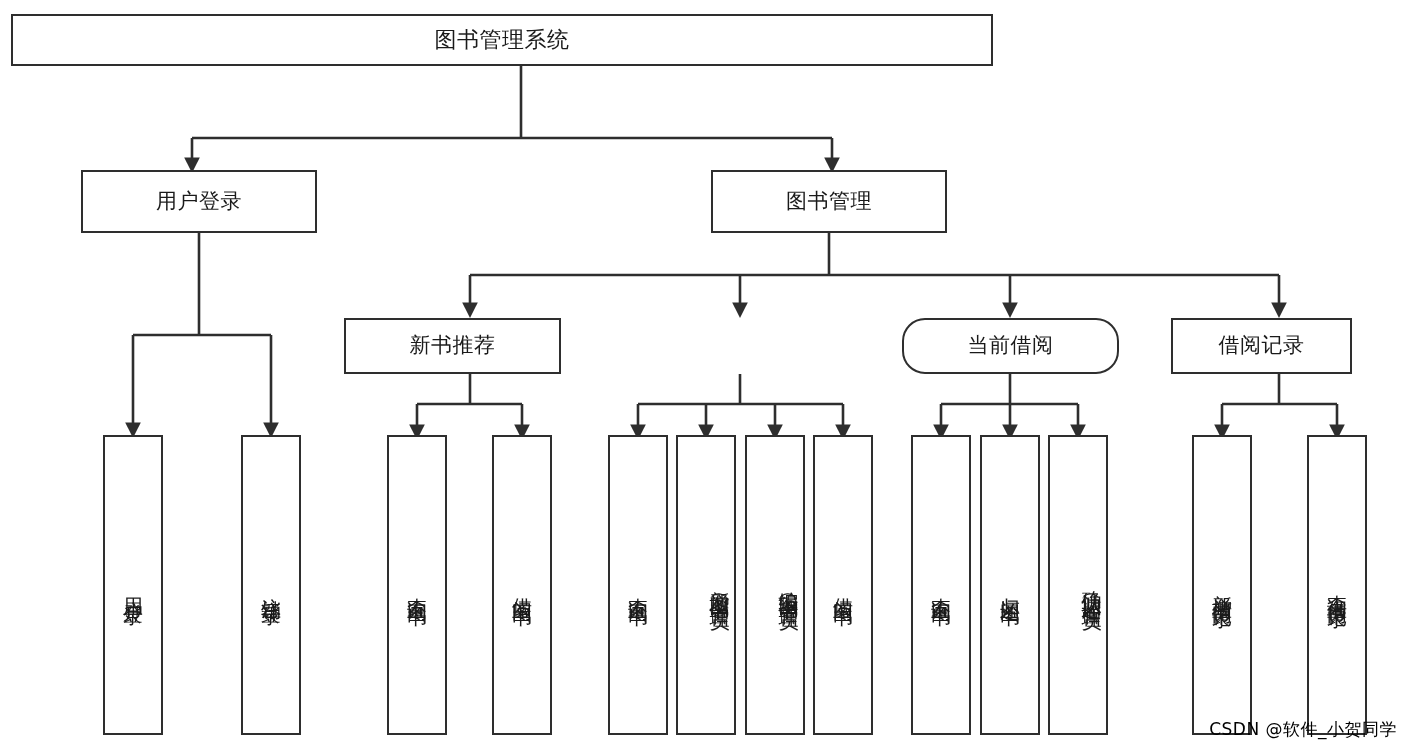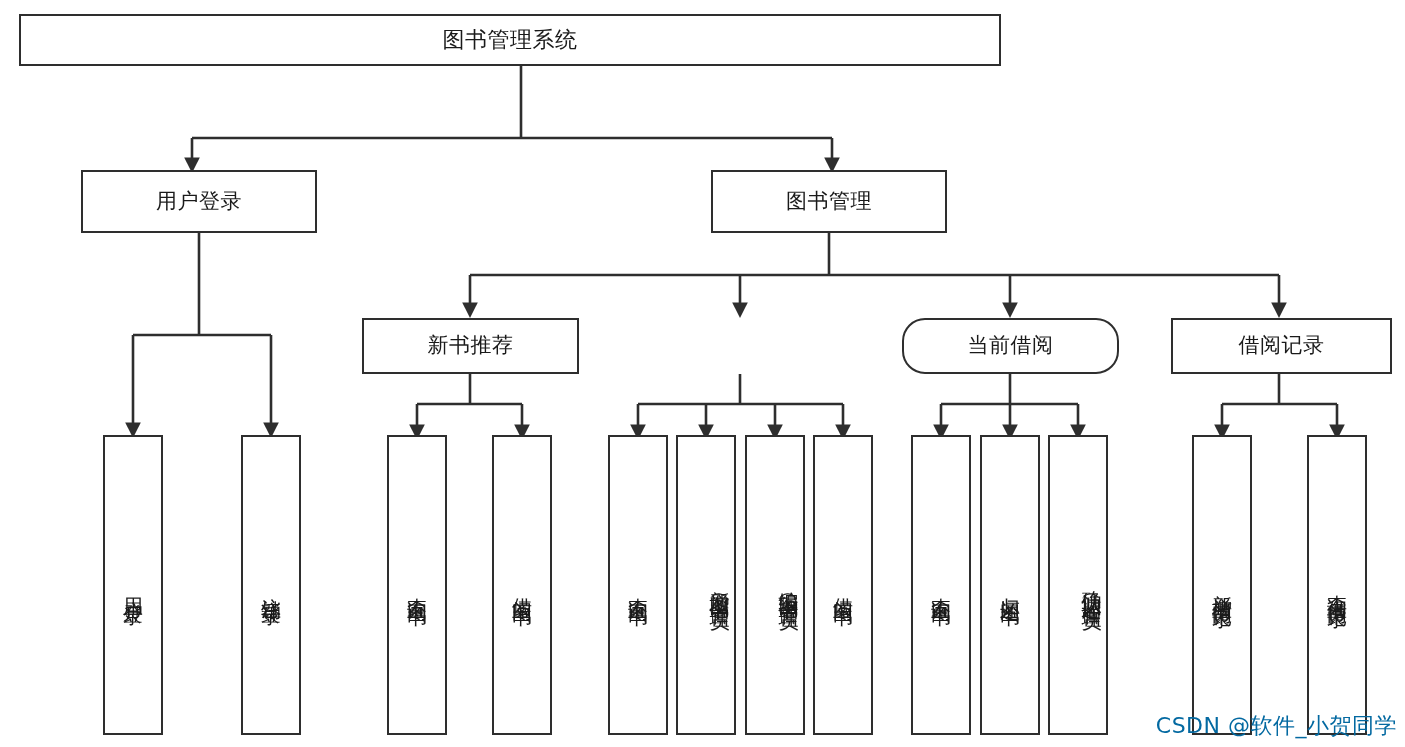--- a/index.html
+++ b/index.html
@@ -56,22 +56,22 @@
     justify-content: center;
     text-align: center;
   }
   .node-v.centered {
     align-items: center;
   }
   .watermark {
     position: absolute;
     right: 8px;
     bottom: 6px;
-    font-size: 22px;
-    color: #0369a1;
+    font-size: 17px;
+    color: #000000;
     letter-spacing: 0.5px;
     z-index: 3;
     white-space: nowrap;
     font-family: "DejaVu Sans", "Liberation Sans", sans-serif;
   }
 </style>
 </head>
 <body>
 
 <div id="diagram-canvas">
@@ -119,32 +119,32 @@
       <path d="M1010,404 L1010,427" marker-end="url(#arw)"></path>
       <path d="M1078,404 L1078,427" marker-end="url(#arw)"></path>
 
       <path d="M1279,374 L1279,404"></path>
       <path d="M1222,404 L1337,404"></path>
       <path d="M1222,404 L1222,427" marker-end="url(#arw)"></path>
       <path d="M1337,404 L1337,427" marker-end="url(#arw)"></path>
     </g>
   </svg>
 
-  <div class="node node-h node-root" style="left:19px; top:14px; width:982px; height:52px;">图书管理系统</div>
+  <div class="node node-h node-root" style="left:11px; top:14px; width:982px; height:52px;">图书管理系统</div>
 
   <div class="node node-h" style="left:81px; top:170px; width:236px; height:63px;">用户登录</div>
 
   <div class="node node-h" style="left:711px; top:170px; width:236px; height:63px;text-align:center;">图书管理</div>
 
-  <div class="node node-h" style="left:362px; top:318px; width:217px; height:56px;">新书推荐</div>
+  <div class="node node-h" style="left:344px; top:318px; width:217px; height:56px;">新书推荐</div>
 
 
   <div class="node node-h" style="left:902px; top:318px; width:217px; height:56px;border-radius:23px;">当前借阅</div>
 
-  <div class="node node-h" style="left:1171px; top:318px; width:221px; height:56px;">借阅记录</div>
+  <div class="node node-h" style="left:1171px; top:318px; width:181px; height:56px;">借阅记录</div>
 
   <div class="node node-v centered" style="left:103px; top:435px; width:60px; height:300px;">用户登录</div>
 
   <div class="node node-v centered" style="left:241px; top:435px; width:60px; height:300px;">注销登录</div>
 
   <div class="node node-v centered" style="left:387px; top:435px; width:60px; height:300px;">查询图书</div>
 
   <div class="node node-v centered" style="left:492px; top:435px; width:60px; height:300px;">借阅图书</div>
 
   <div class="node node-v centered" style="left:608px; top:435px; width:60px; height:300px;">查询图书</div>

